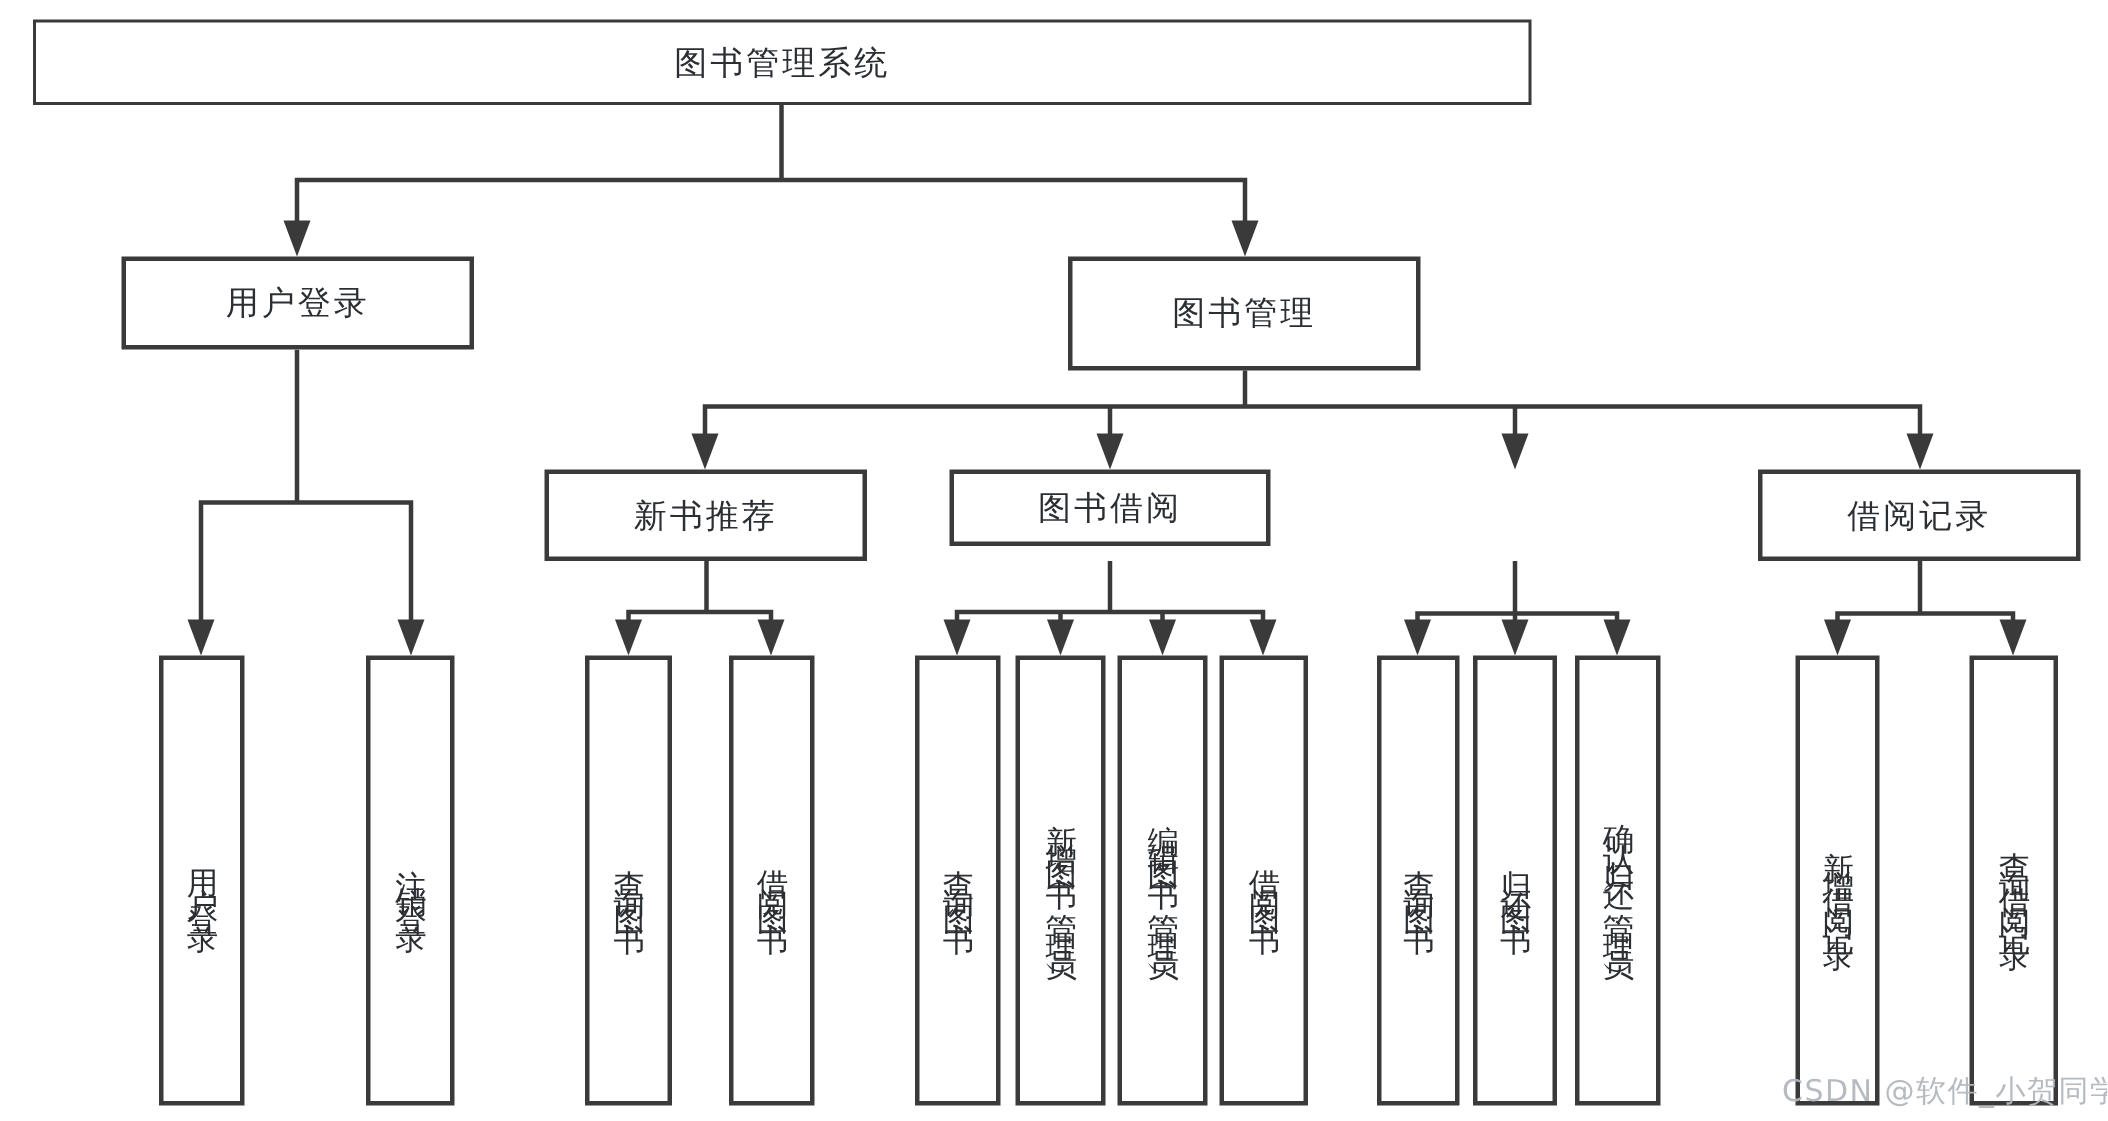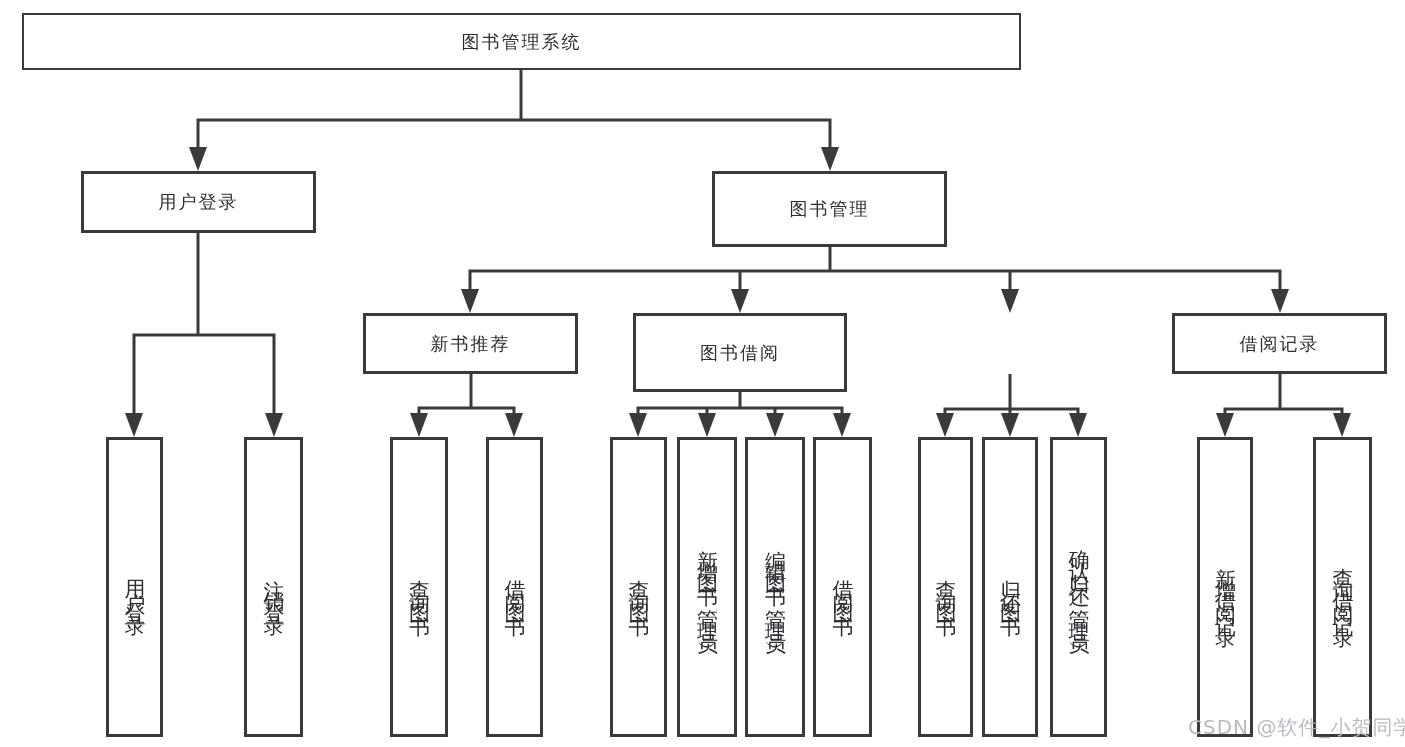--- a/index.html
+++ b/index.html
@@ -22,38 +22,38 @@
     box-sizing: border-box;
     background: #ffffff;
     border: 3px solid #3a3a3a;
     display: flex;
     align-items: center;
     justify-content: center;
     color: #2b2f33;
   }
   .node.root { border-width: 2px; }
   .hlabel {
-    font-size: 18px;
+    font-size: 22px;
     letter-spacing: 2px;
     white-space: nowrap;
     color: #2b2f33;
   }
   .vlabel {
     writing-mode: vertical-rl;
     font-size: 21px;
     line-height: 1;
     letter-spacing: 12px;
     color: #2b2f33;
   }
   
   .n-root        { left: 22px;   top: 13px;  width: 999px; height: 57px; }
   .n-user-login  { left: 81px;   top: 171px; width: 235px; height: 62px; }
   .n-book-mgmt   { left: 712px;  top: 171px; width: 235px; height: 76px; }
   .n-new-rec     { left: 363px;  top: 313px; width: 215px; height: 61px; }
-  .n-book-borrow { left: 633px;  top: 313px; width: 214px; height: 79px; }
+  .n-book-borrow { left: 633px;  top: 313px; width: 214px; height: 51px; }
   .n-cur-borrow  { left: 902px;  top: 313px; width: 215px; height: 61px; }
   .n-records     { left: 1172px; top: 313px; width: 215px; height: 61px; }
   
   .leaf { top: 437px; height: 300px; }
   .n-a1 { left: 106px;  width: 57px; }
   .n-a2 { left: 244px;  width: 59px; }
   .n-b1 { left: 390px;  width: 58px; }
   .n-b2 { left: 486px;  width: 57px; }
   .n-c1 { left: 610px;  width: 57px; }
   .n-c2 { left: 677px;  width: 60px; }

